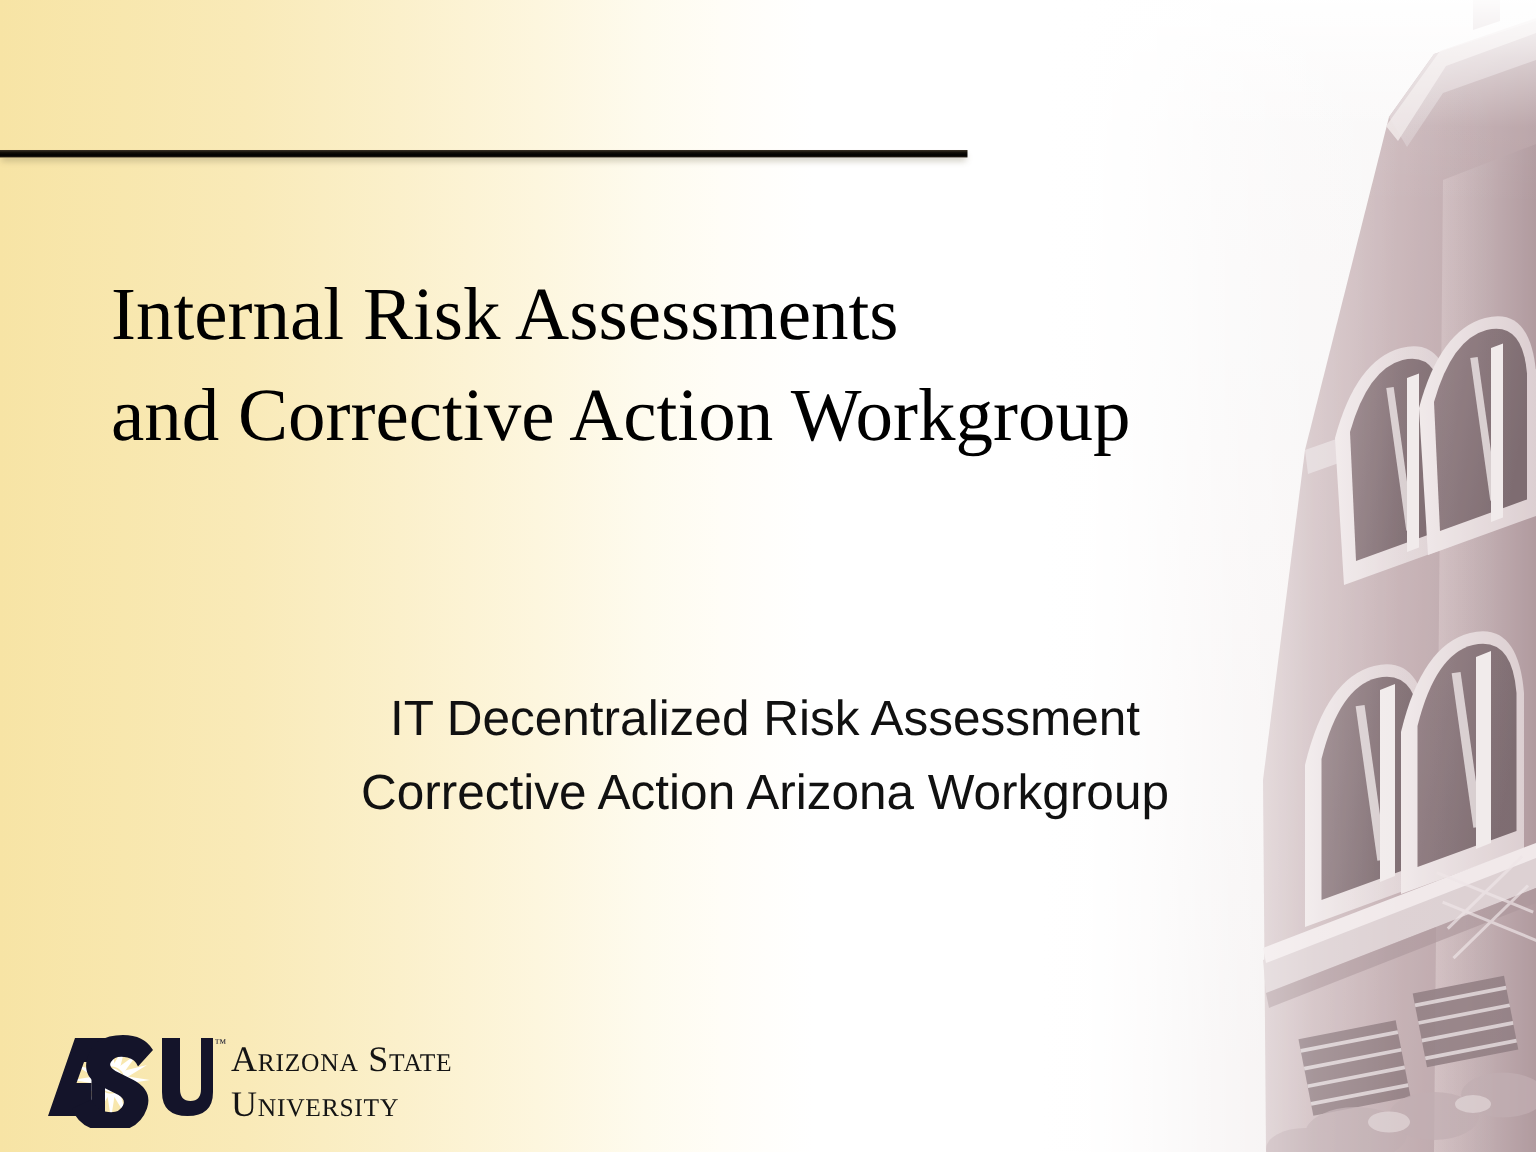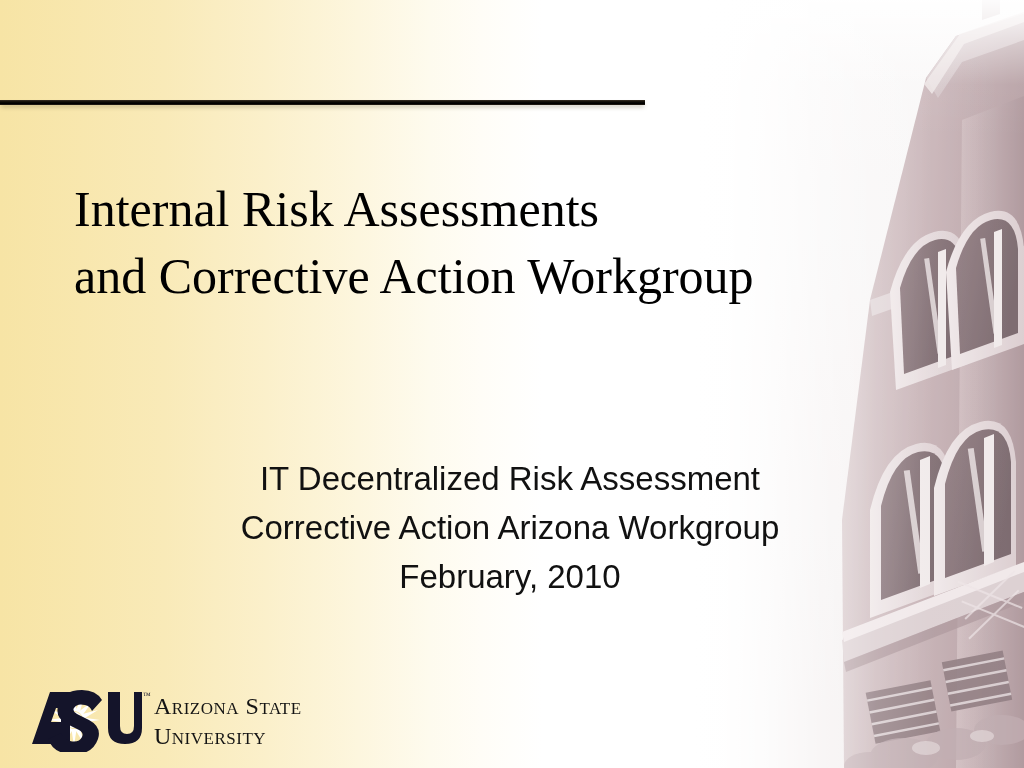--- a/index.html
+++ b/index.html
@@ -251,21 +251,20 @@
   <div class="top-rule"></div>
 
   <div class="title-block">
     <span class="title-line">Internal Risk Assessments</span>
     <span class="title-line">and Corrective Action Workgroup</span>
   </div>
 
   <div class="subtitle-block">
     <span class="subtitle-line">IT Decentralized Risk Assessment</span>
     <span class="subtitle-line">Corrective Action Arizona Workgroup</span>
-    <span class="subtitle-line">February, 2010</span>
   </div>
 
   <div class="asu-logo">
     <svg width="300" height="68" viewBox="0 0 300 68" xmlns="http://www.w3.org/2000/svg">
       <defs>
         <clipPath id="monoClip">
             <rect x="0" y="0" width="112" height="68"></rect>
           </clipPath>
       </defs>
 

